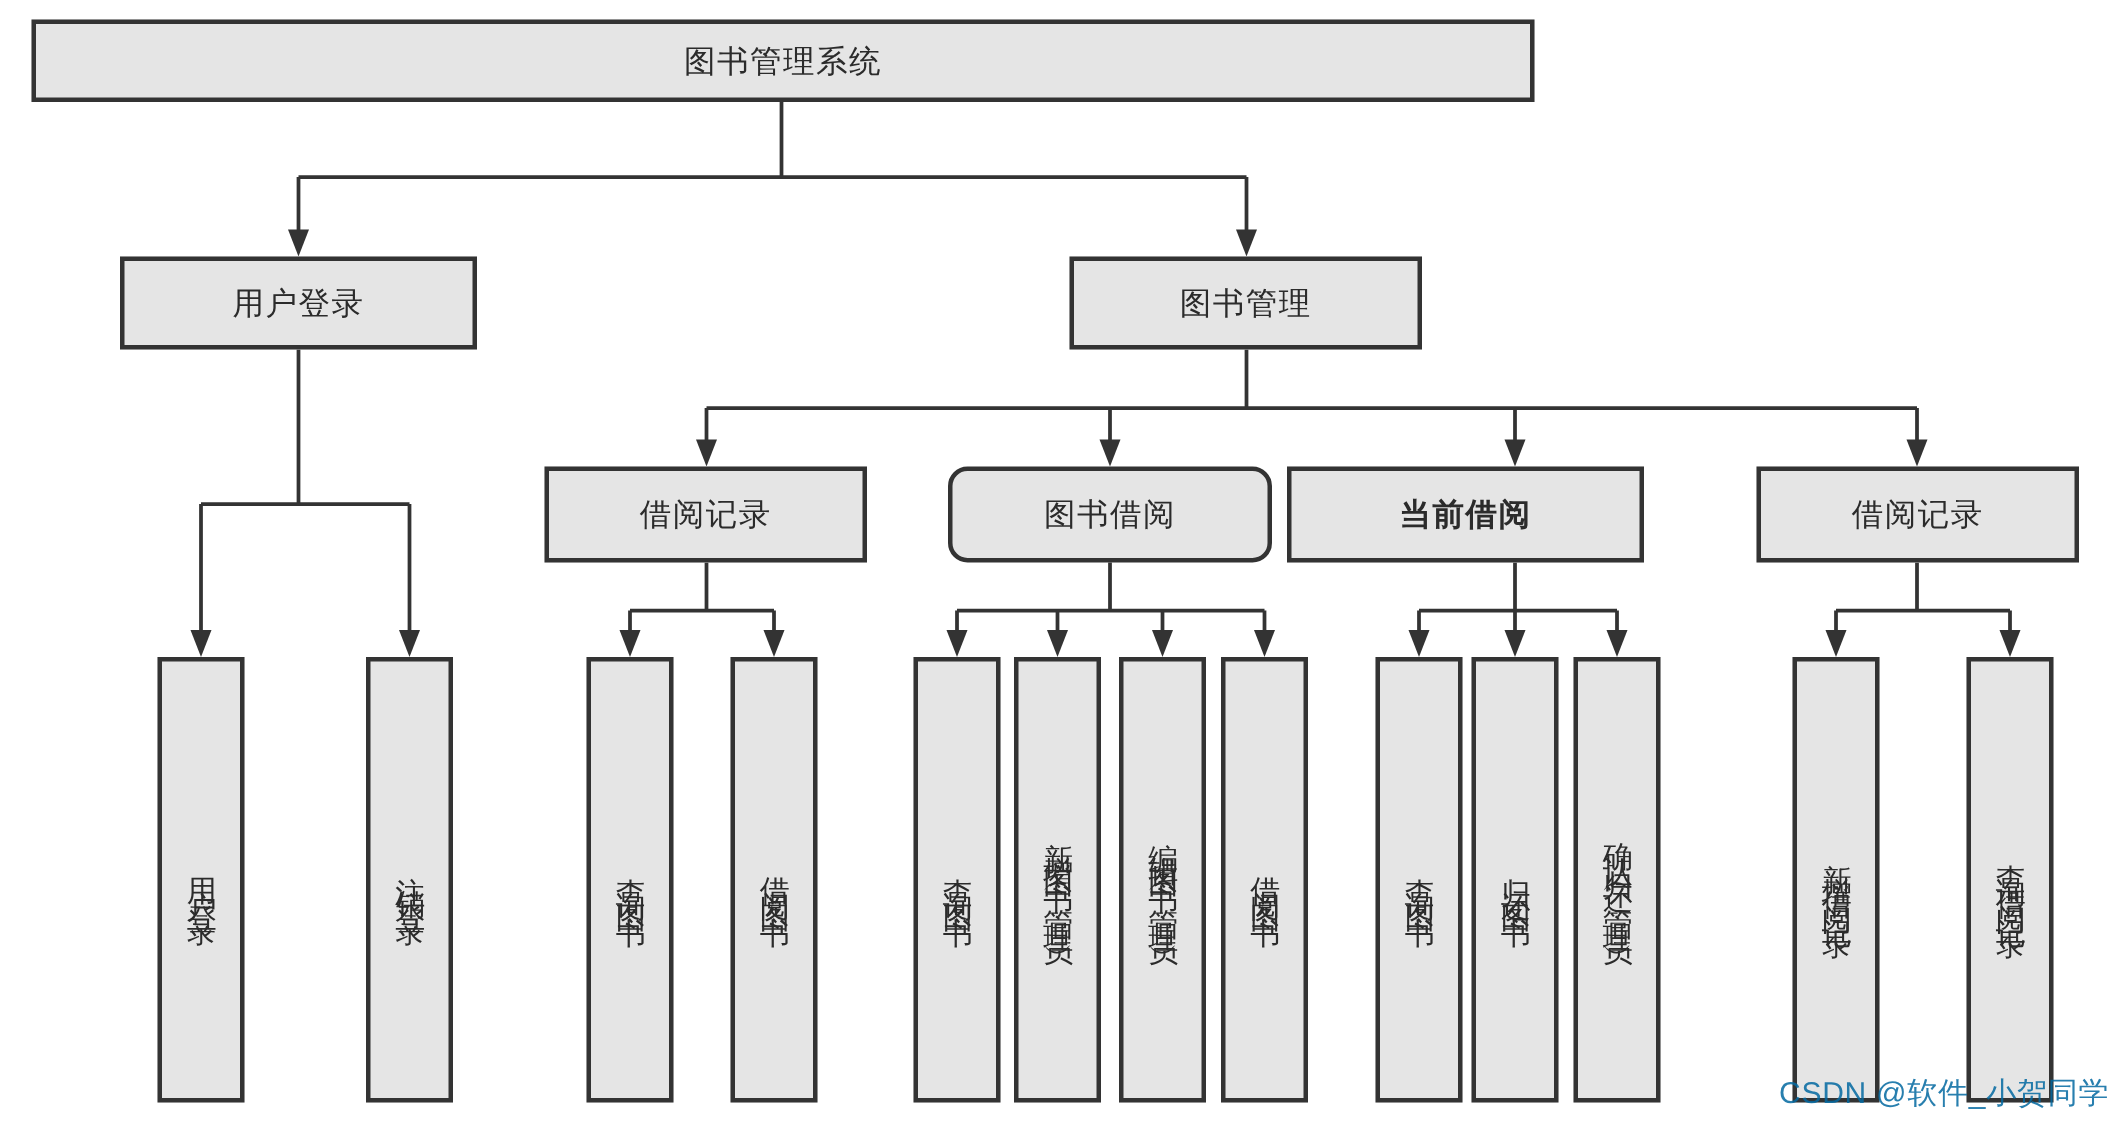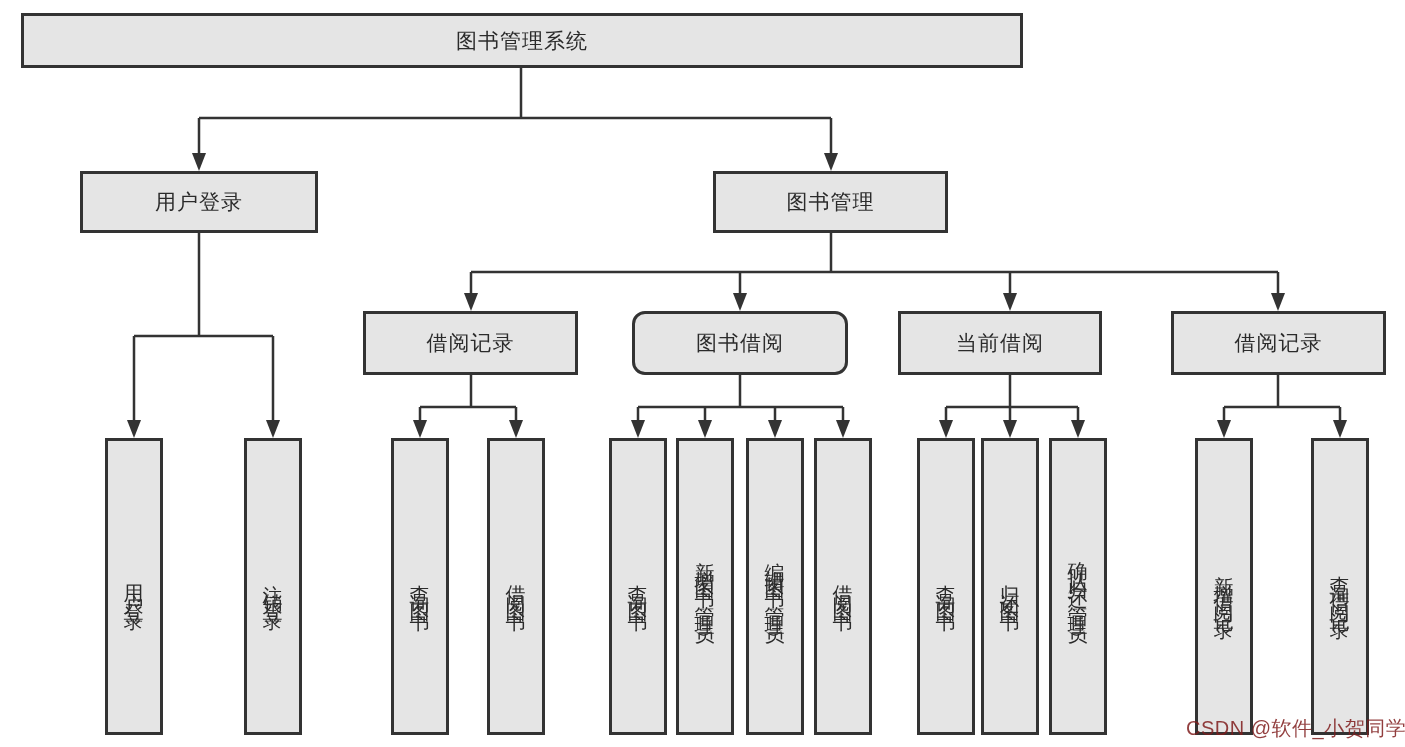--- a/index.html
+++ b/index.html
@@ -46,21 +46,21 @@
   }
   
   .n-root   { left: 21px;   top: 13px;  width: 1002px; height: 55px; }
   
   .n-login  { left: 80px;   top: 171px; width: 238px;  height: 62px; }
   .n-mgmt   { left: 713px;  top: 171px; width: 235px;  height: 62px; }
   
   .lvl3     { top: 311px; height: 64px; }
   .n-rec    { left: 363px;  width: 215px; }
   .n-borrow { left: 632px;  width: 216px; border-radius: 13px; }
-  .n-cur    { left: 898px;  width: 204px; }
+  .n-cur    { left: 858px;  width: 238px; font-weight: bold; }
   .n-hist   { left: 1171px; width: 215px; text-align: right; }
   
   .leaf     { top: 438px; width: 58px; height: 297px; }
   .n-a1 { left: 105px; }
   .n-a2 { left: 244px; }
   .n-b1 { left: 391px; }
   .n-b2 { left: 487px; }
   .n-c1 { left: 609px; }
   .n-c2 { left: 676px; }
   .n-c3 { left: 746px; }
@@ -69,21 +69,21 @@
   .n-d2 { left: 981px; }
   .n-d3 { left: 1049px; }
   .n-e1 { left: 1195px; }
   .n-e2 { left: 1311px; }
   #watermark {
     position: absolute;
     left: 1186px;
     top: 715px;
     z-index: 2;
     font-size: 20px;
-    color: #7f1d1d;
+    color: #0369a1;
     opacity: 0.85;
     letter-spacing: 0.5px;
     white-space: nowrap;
   }
 </style>
 </head>
 <body>
 
 <div id="canvas">
 

